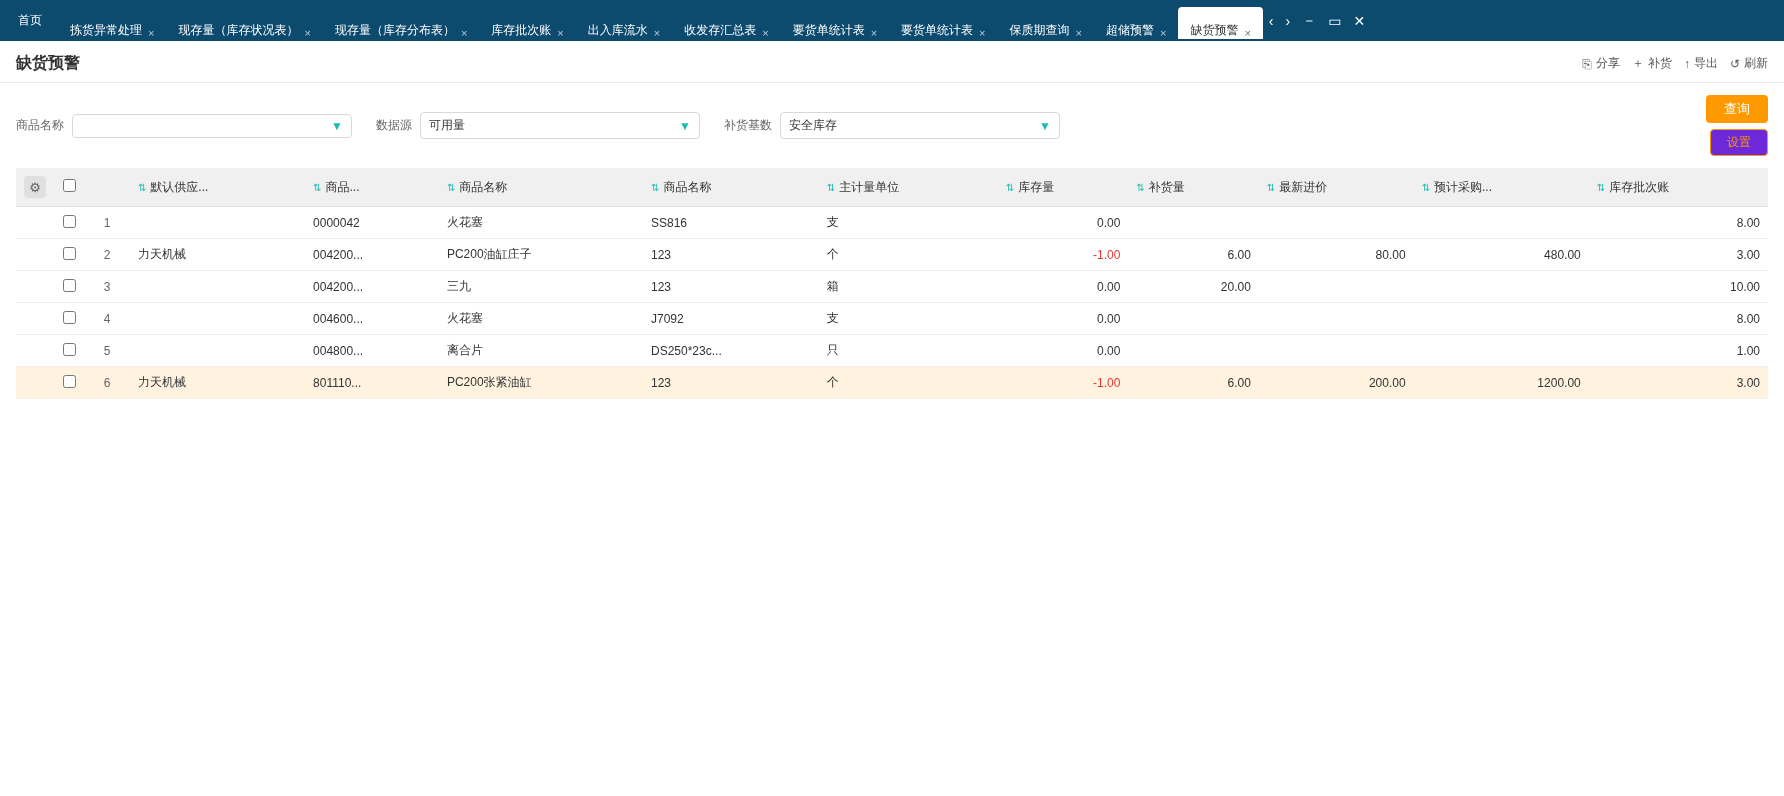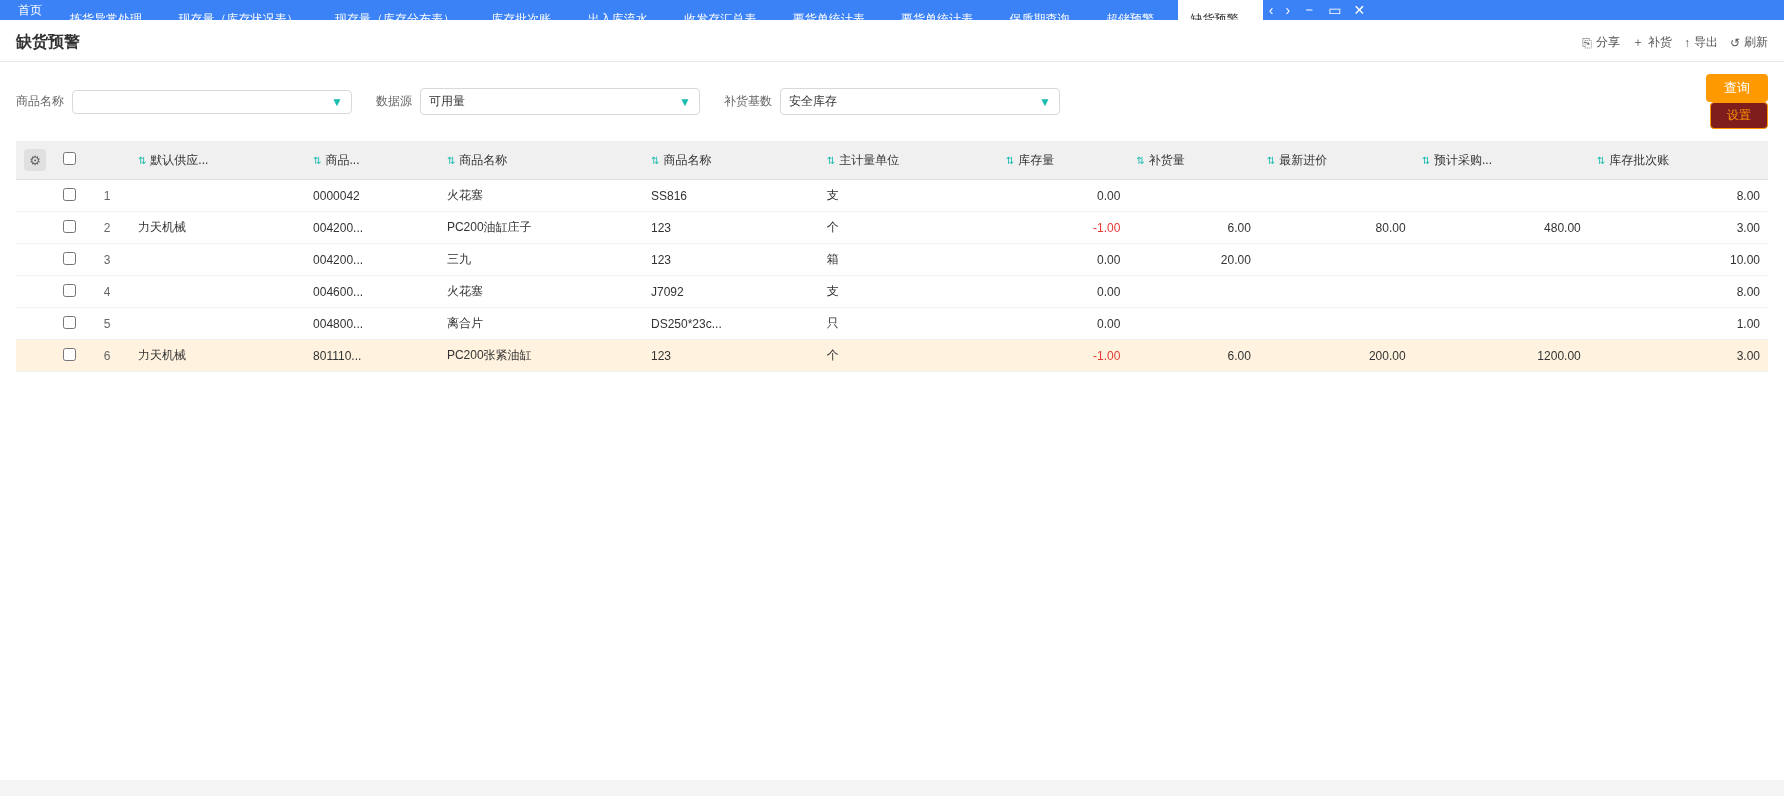--- a/index.html
+++ b/index.html
@@ -2,22 +2,22 @@
 <html><head>
   <meta charset="utf-8">
   <style>
     * { box-sizing: border-box; margin: 0; padding: 0; }
     body { font-family: 'Microsoft YaHei', Arial, sans-serif; font-size: 12px; background: #f5f5f5; color: #333; }
 
     
     .tab-bar {
       display: flex;
       align-items: center;
-      background: #3b82f6;
-      height: 20px;
+      background: #0c4a6e;
+      height: 41px;
       overflow: hidden;
       padding: 0 2px;
     }
     .tab-item {
       display: flex;
       align-items: flex-end;
       padding: 0 12px;
       height: 36px;
       color: #fff;
       white-space: nowrap;
@@ -125,34 +125,35 @@
       justify-content: space-between;
       font-size: 12px;
       color: #333;
     }
     .filter-select .arrow { color: #1abcb0; margin-left: 8px; }
 
     .filter-right {
       margin-left: auto;
       display: flex;
       flex-direction: column;
+      gap: 6px;
       align-items: flex-end;
     }
 
     .btn-query {
       background: #f90;
       color: #fff;
       border: none;
       border-radius: 4px;
       padding: 5px 18px;
       cursor: pointer;
       font-size: 13px;
     }
     .btn-settings {
-      background: #7f1d1d;
+      background: #6d28d9;
       color: #f90;
       border: 1px solid #f90;
       border-radius: 4px;
       padding: 4px 16px;
       cursor: pointer;
       font-size: 12px;
     }
 
     
     .table-container {

